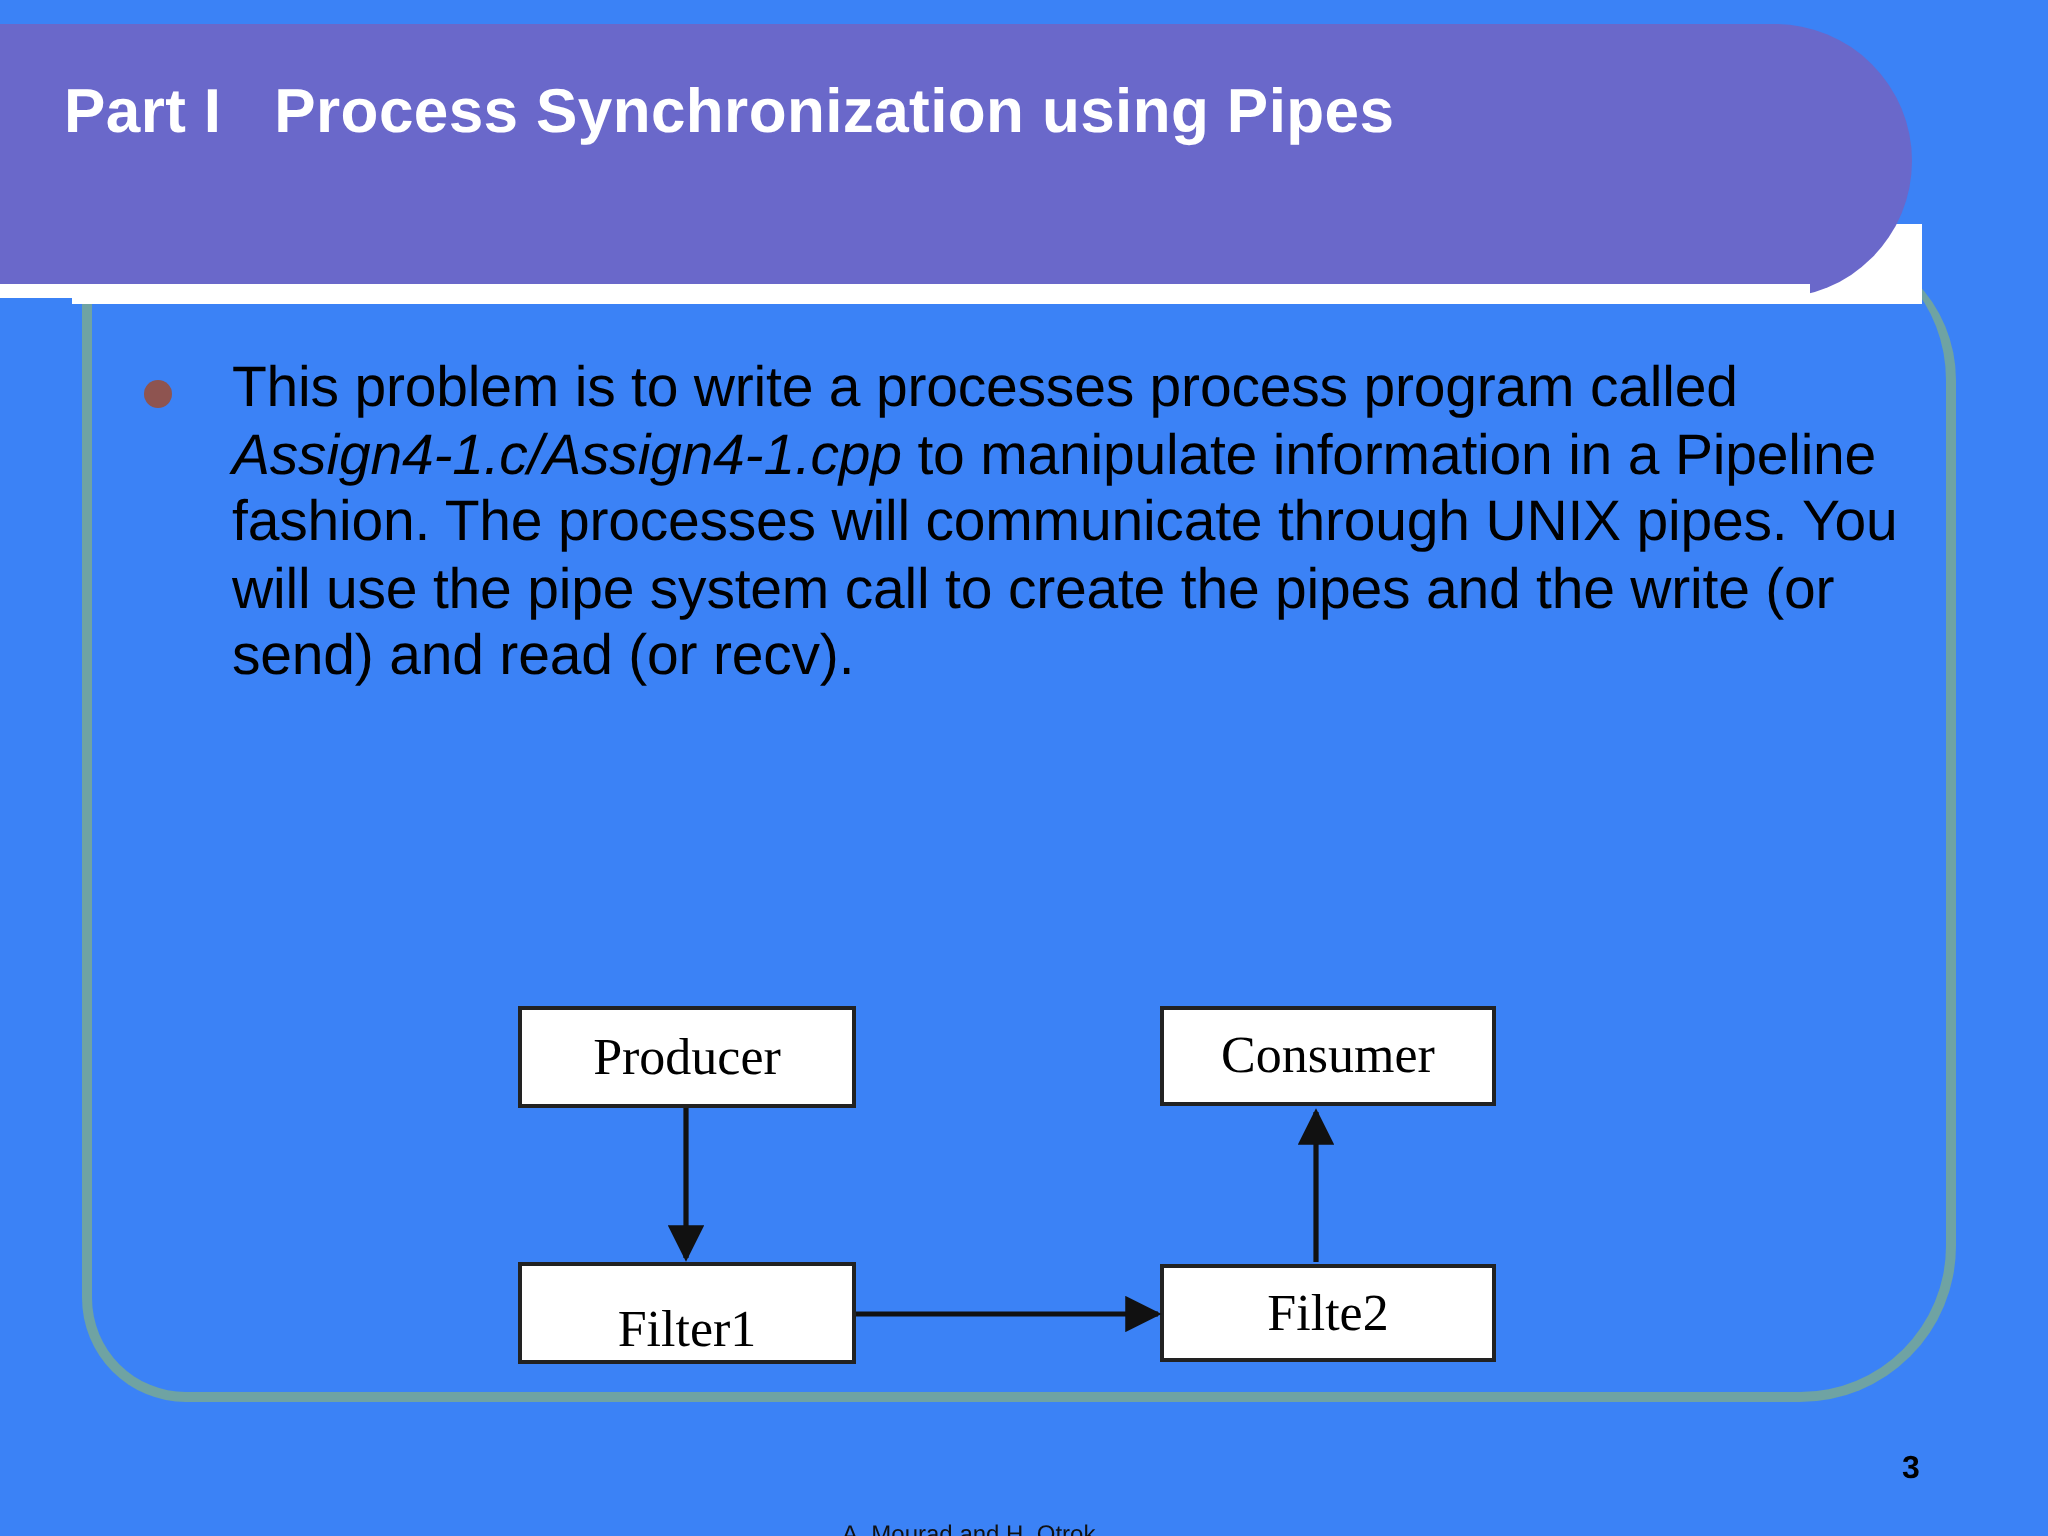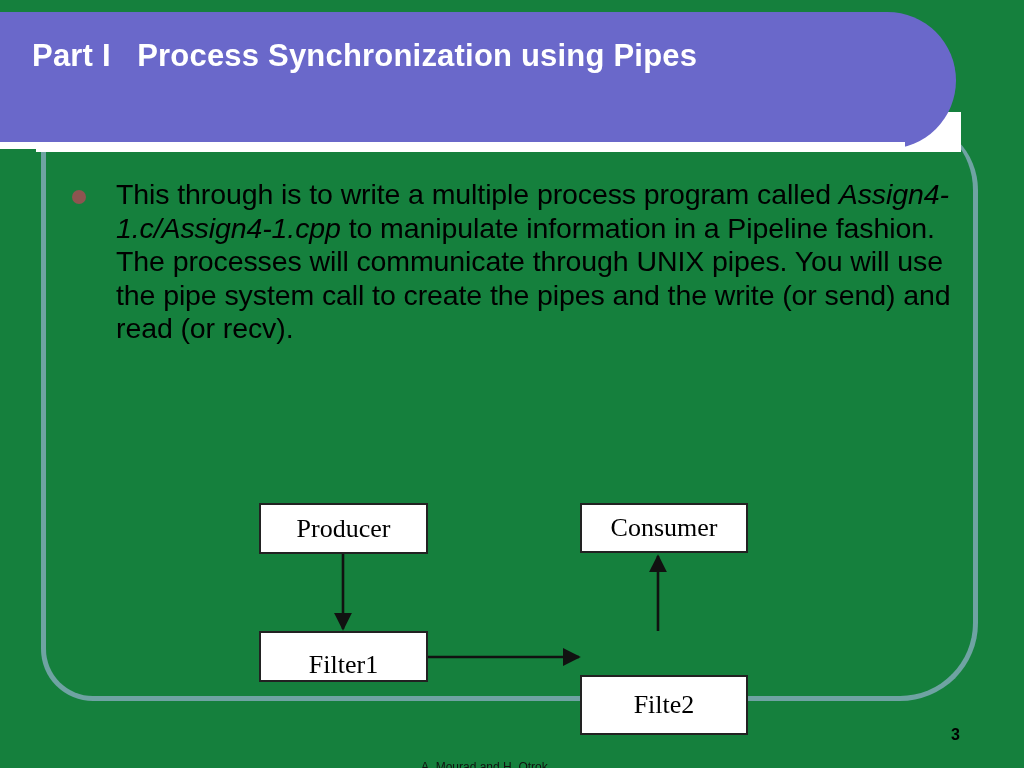--- a/index.html
+++ b/index.html
@@ -5,21 +5,21 @@
 <style>
   html, body {
     margin: 0;
     padding: 0;
     background: #ffffff;
   }
   #slide {
     position: relative;
     width: 1024px;
     height: 768px;
-    background: #15803d;
+    background: #3b82f6;
     overflow: hidden;
     font-family: "Liberation Sans", sans-serif;
   }
 
   
   #content-frame {
     position: absolute;
     left: 41px;
     top: 120px;
     width: 937px;
@@ -128,21 +128,21 @@
     display: flex;
     align-items: center;
     justify-content: center;
     font-family: "Liberation Serif", serif;
     font-size: 26px;
     color: #000000;
   }
   #box-producer { left: 259px; top: 503px; width: 169px; height: 51px; }
   #box-consumer { left: 580px; top: 503px; width: 168px; height: 50px; }
   #box-filter1  { left: 259px; top: 631px; width: 169px; height: 51px; align-items: flex-end; }
-  #box-filte2   { left: 580px; top: 632px; width: 168px; height: 60px; margin-top: 43px; }
+  #box-filte2   { left: 580px; top: 632px; width: 168px; height: 49px; }
 
   
   #footer-author {
     position: absolute;
     left: 421px;
     top: 760px;
     font-family: "Liberation Sans", sans-serif;
     font-size: 12px;
     color: #111111;
   }
@@ -167,21 +167,21 @@
   <div id="title-banner">
     <div id="title-rule"></div>
   </div>
   <div id="title-text">Part I   Process Synchronization using Pipes</div>
 
   <div id="body">
 
     <div class="bullet-row">
       <span class="bullet-marker"></span>
       <div class="bullet-text">
-        <span>This through is to write a multiple process program called </span><span class="ital">Assign4-1.c/Assign4-1.cpp</span><span> to manipulate information in a Pipeline fashion. The processes will communicate through UNIX pipes. You will use the pipe system call to create the pipes and the write (or send) and read (or recv).</span>
+        <span>This problem is to write a processes process program called </span><span class="ital">Assign4-1.c/Assign4-1.cpp</span><span> to manipulate information in a Pipeline fashion. The processes will communicate through UNIX pipes. You will use the pipe system call to create the pipes and the write (or send) and read (or recv).</span>
       </div>
     </div>
 
 
   </div>
 
   <div class="dbox" id="box-consumer">
     <span>Consumer</span>
   </div>
   <div class="dbox" id="box-producer">

